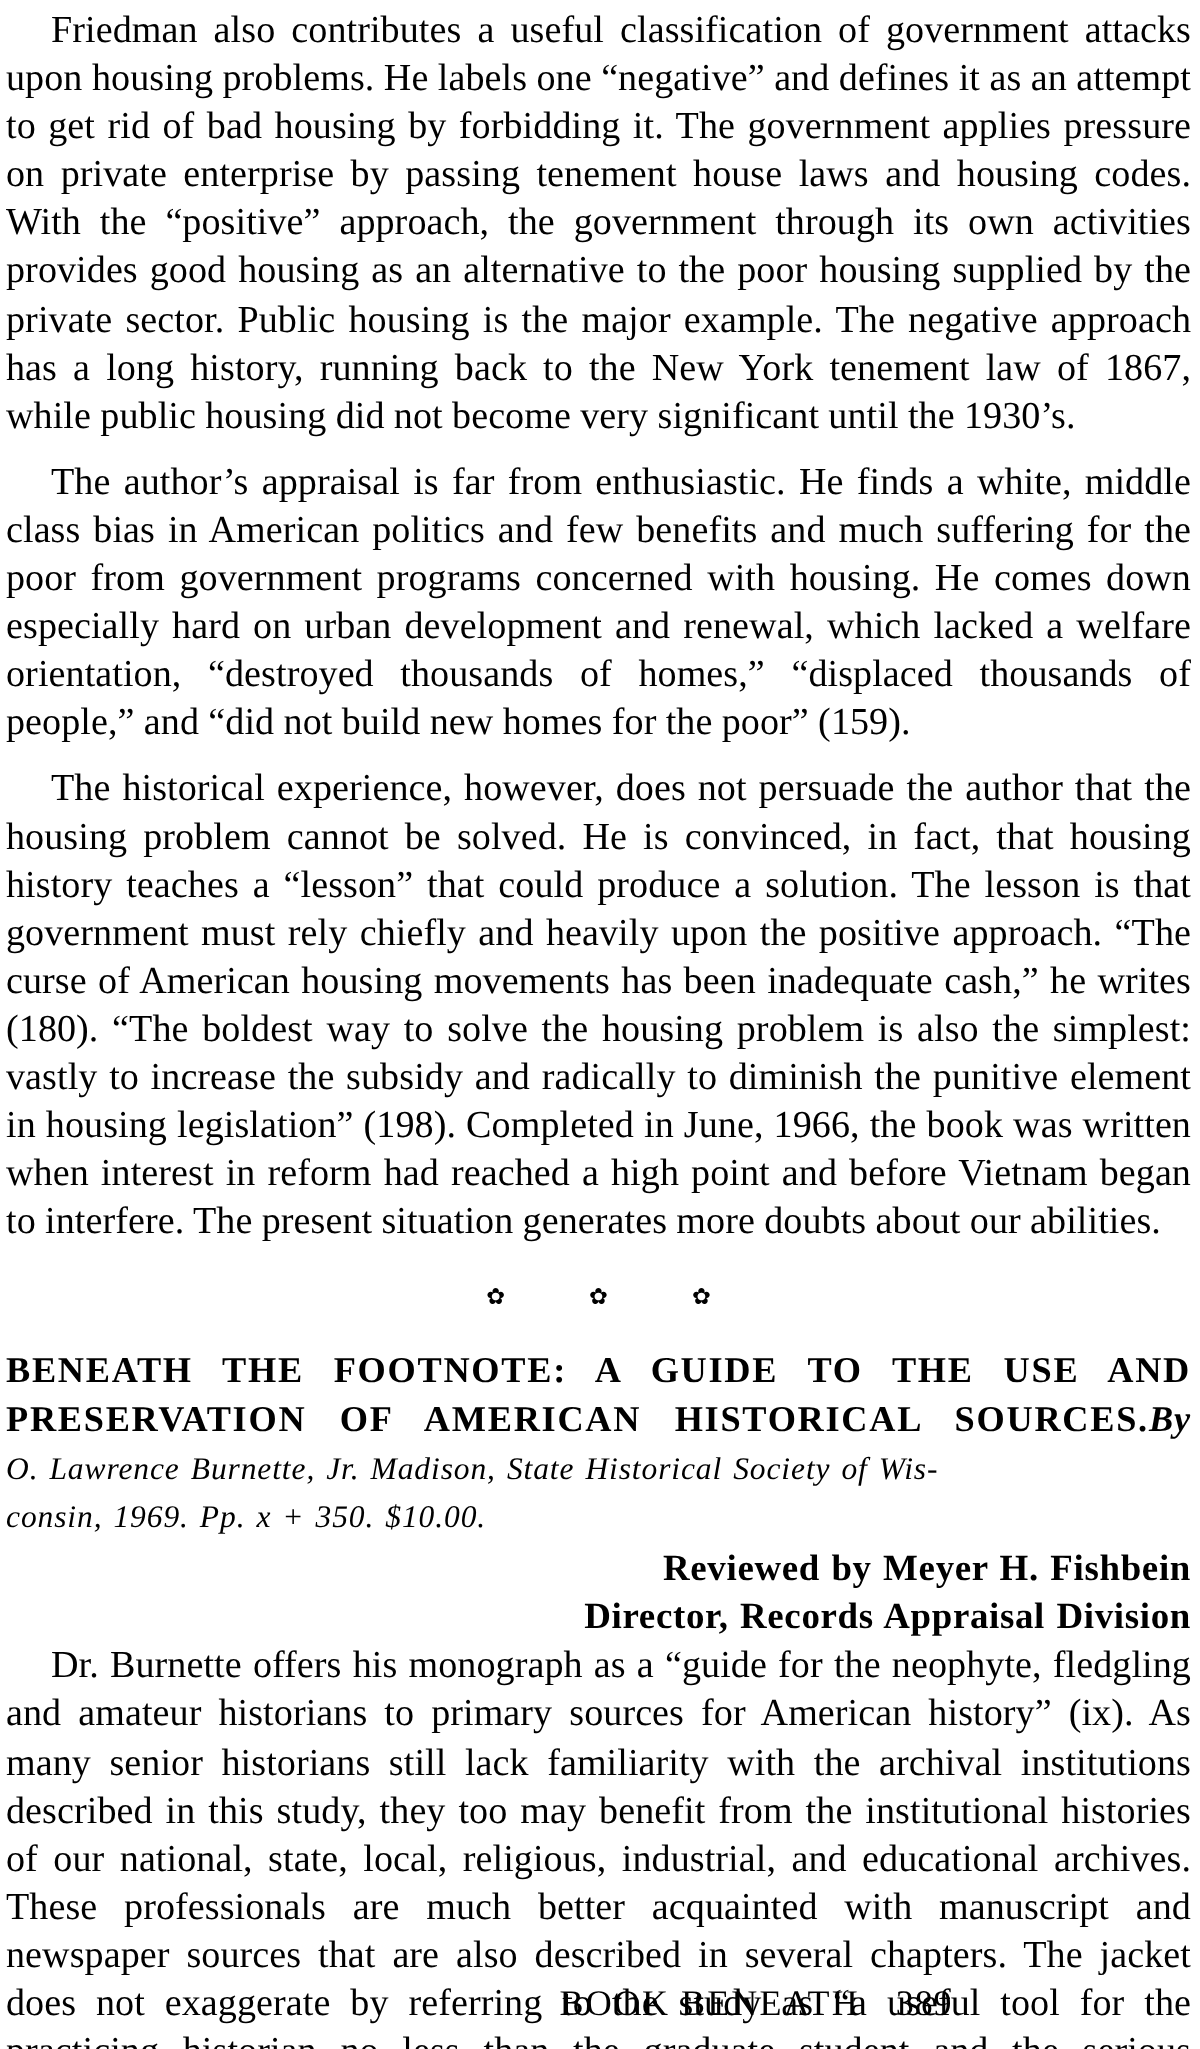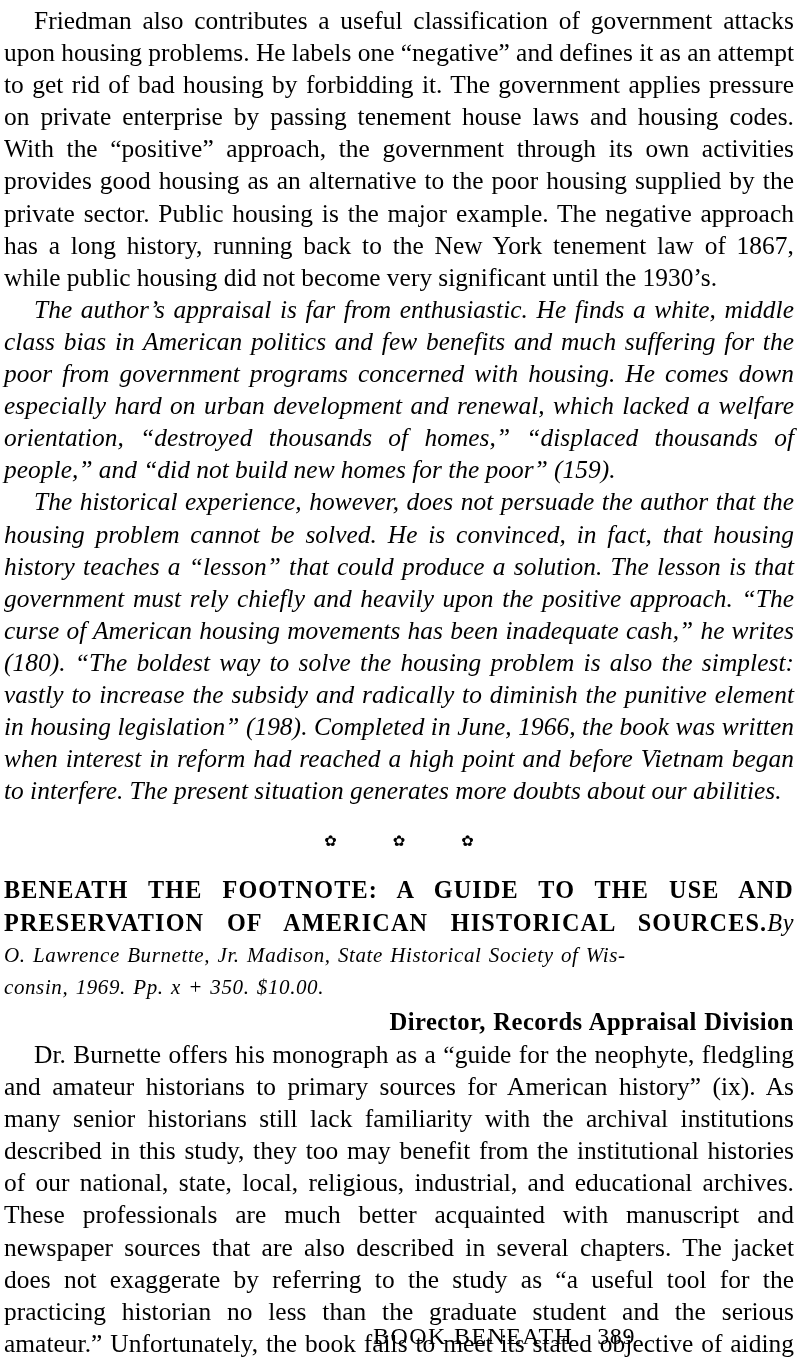--- a/index.html
+++ b/index.html
@@ -35,22 +35,21 @@
     font-size: 25.4px;
     line-height: 32.1px;
     text-align: justify;
     text-justify: inter-word;
     margin: 0;
     word-spacing: -0.2px;
     letter-spacing: 0.05px;
     hyphens: none;
   }
   .prose + .prose {
-    margin-top: 0;
-    font-style: italic;
+    margin-top: 12px;
   }
   .prose {
     text-indent: 30px;
   }
 
   
   .ornaments {
     height: 62px;
     display: flex;
     align-items: center;
@@ -72,21 +71,21 @@
     font-size: 24.2px;
     line-height: 32.3px;
     font-weight: bold;
     letter-spacing: 1.15px;
     text-align: justify;
     text-align-last: justify;
     word-spacing: 1px;
   }
   .review-head .cite {
     font-style: italic;
-    font-weight: normal;
+    font-weight: bold;
     letter-spacing: 0.6px;
   }
   .review-head-tail {
     margin: 0;
     font-size: 21px;
     line-height: 32.3px;
     font-weight: normal;
     font-style: italic;
     letter-spacing: 0.6px;
     text-align: left;
@@ -137,20 +136,21 @@
       <span class="ornament">✿</span>
       <span class="ornament">✿</span>
     </div>
 
     <p class="review-head"><span>BENEATH THE FOOTNOTE: A GUIDE TO THE USE AND PRESERVATION OF AMERICAN HISTORICAL SOURCES.</span><span class="cite">By</span></p>
 
     <p class="review-head-tail">O. Lawrence Burnette, Jr. Madison, State Historical Society of Wis-</p>
     <p class="review-head-tail">consin, 1969. Pp. x + 350. $10.00.</p>
 
     <div class="reviewer-block">
+      <span class="reviewer-line">Reviewed by Meyer H. Fishbein</span>
       <span class="reviewer-line">Director, Records Appraisal Division</span>
     </div>
 
     <p class="prose">Dr. Burnette offers his monograph as a “guide for the neophyte, fledgling and amateur historians to primary sources for American history” (ix). As many senior historians still lack familiarity with the archival institutions described in this study, they too may benefit from the institutional histories of our national, state, local, religious, industrial, and educational archives. These professionals are much better acquainted with manuscript and newspaper sources that are also described in several chapters. The jacket does not exaggerate by referring to the study as “a useful tool for the practicing historian no less than the graduate student and the serious amateur.” Unfortunately, the book fails to meet its stated objective of aiding in the use, as distinct from care, of primary sources.</p>
 
   </div>
 
   <div class="footer">
     <span class="label">BOOK BENEATH</span><span class="folio">389</span>
   </div>

